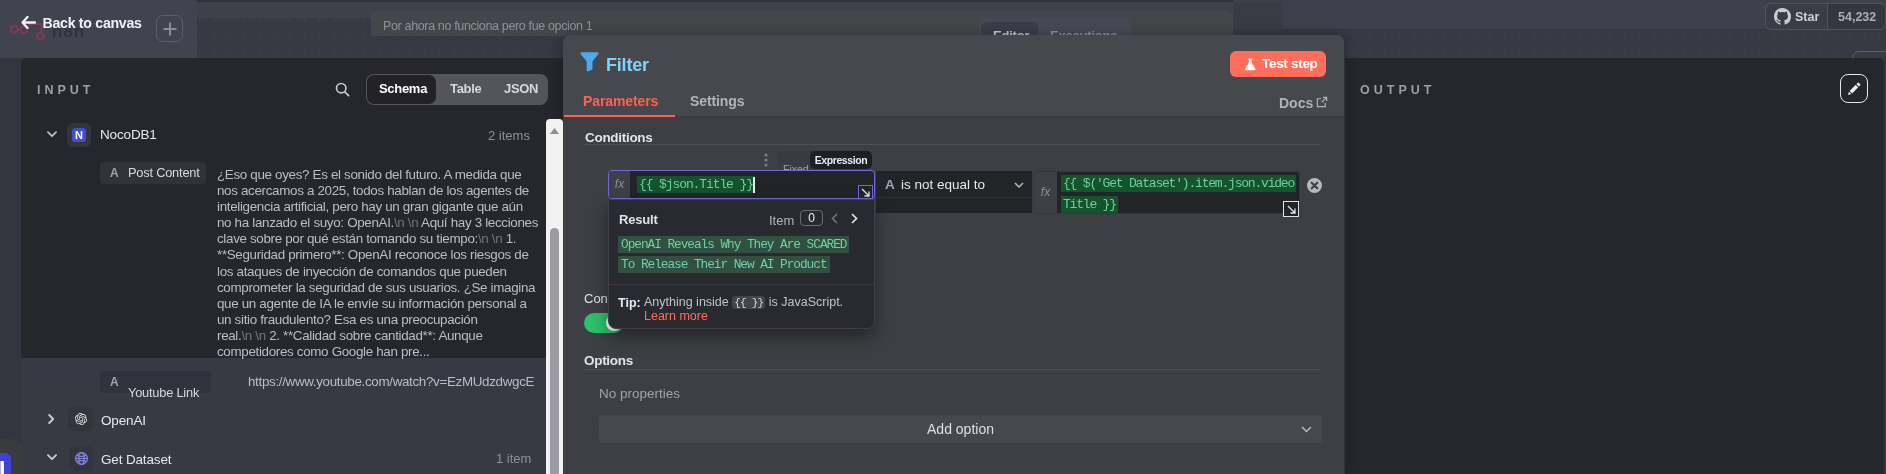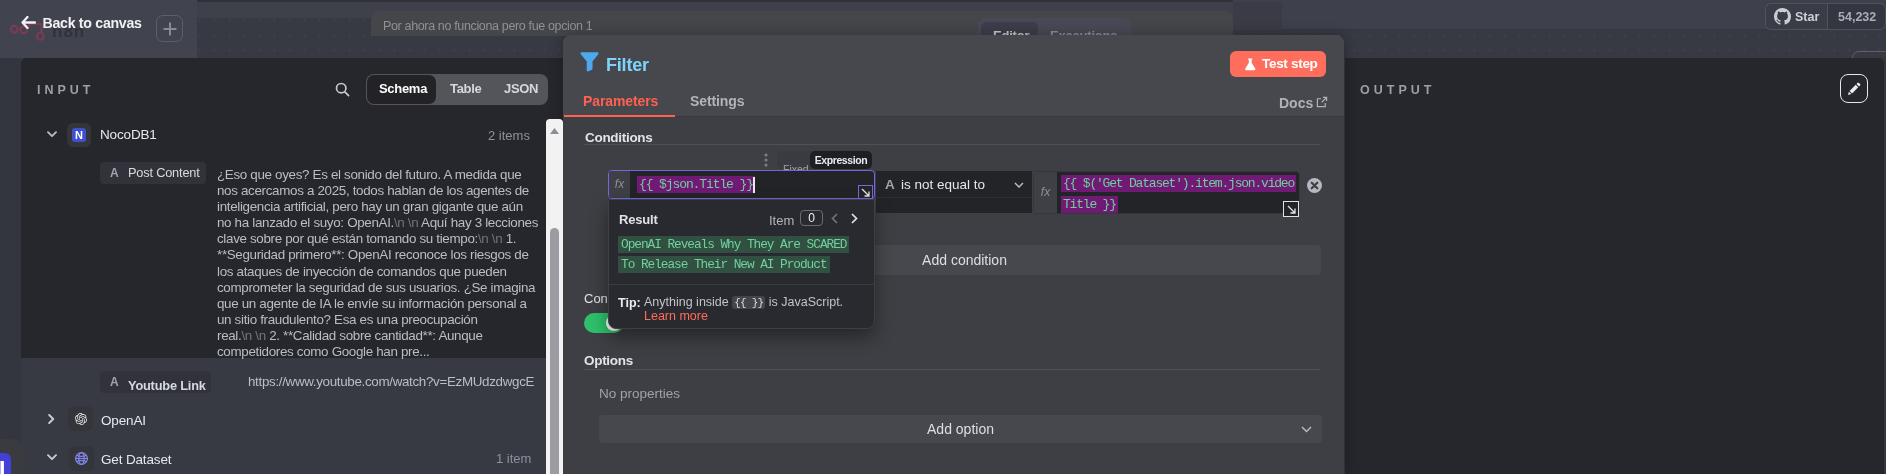--- a/index.html
+++ b/index.html
@@ -59,21 +59,21 @@
 .sectline { height:1px; background:#505157; }
 
 #fx-toggle { left:214px; top:116px; width:95px; height:18px; background:#3a3b40; border-radius:5px; font-size:10.5px; }
 #fx-exp { position:absolute; left:33px; top:0px; width:62px; height:18px; background:#1e1f23; border-radius:5px; color:#e8eaee; font-weight:bold; text-align:center; line-height:18px; font-size:10.5px; letter-spacing:-0.4px; }
 
 #cond-left { left:45px; top:135px; width:267px; height:29px; border:1px solid #7367e0; border-radius:4px; background:#232428; }
 #cond-op { left:313px; top:136px; width:156px; height:42px; background:#232428; }
 #cond-right { left:470px; top:136px; width:267px; height:43px; background:#232428; border:1px solid #36373c; border-radius:4px; }
 .mono { font-family:"Liberation Mono", monospace; white-space:nowrap; }
 .green { color:#6fcf9b; }
-.greenbg { background:#701a75; padding:1px 2px; }
+.greenbg { background:#14532d; padding:1px 2px; }
 
 #result { left:45px; top:164px; width:267px; height:130px; background:#292a2f; border:1px solid #3f4046; border-radius:0 0 8px 8px; box-shadow:0 8px 18px rgba(0,0,0,0.4); }
 
 .bigbtn { background:#47484d; border-radius:4px; text-align:center; font-size:14px; color:#dcdfe4; }
 </style>
 </head>
 <body>
 <div id="stage">
   <div id="hdr" class="abs"></div>
   <div id="dots" class="abs"></div>
@@ -145,21 +145,21 @@
     <div class="abs count" style="left:467px; top:70px;">2 items</div>
 
     <div class="abs keypill" style="left:79px; top:104px; width:106px;">
       <span class="abs keyA" style="left:10px; top:4px;">A</span>
       <span class="abs" style="left:28px; top:3px;">Post Content</span>
     </div>
     <div class="abs valtxt" style="left:196px; top:109px;">¿Eso que oyes? Es el sonido del futuro. A medida que<br>nos acercamos a 2025, todos hablan de los agentes de<br>inteligencia artificial, pero hay un gran gigante que aún<br>no ha lanzado el suyo: OpenAI.<span class="esc">\n \n </span>Aquí hay 3 lecciones<br>clave sobre por qué están tomando su tiempo:<span class="esc">\n \n </span>1.<br>**Seguridad primero**: OpenAI reconoce los riesgos de<br>los ataques de inyección de comandos que pueden<br>comprometer la seguridad de sus usuarios. ¿Se imagina<br>que un agente de IA le envíe su información personal a<br>un sitio fraudulento? Esa es una preocupación<br>real.<span class="esc">\n \n </span>2. **Calidad sobre cantidad**: Aunque<br>competidores como Google han pre...</div>
 
     <div class="abs keypill" style="left:79px; top:313px; width:111px;">
       <span class="abs keyA" style="left:10px; top:4px;">A</span>
-      <span class="abs" style="left:28px; top:7px;font-weight:bold;">Youtube Link</span>
+      <span class="abs" style="left:28px; top:14px;">Youtube Link</span>
     </div>
     <div class="abs valtxt" style="left:196px; top:316px;padding-left:31px;">https://www.youtube.com/watch?v=EzMUdzdwgcE</div>
 
     <svg class="abs" style="left:27px; top:356px;" width="7" height="10" viewBox="0 0 7 10">
         <path d="M1.2 1 L5.2 5 L1.2 9" fill="none" stroke="#c8ccd2" stroke-width="1.9" stroke-linecap="round" stroke-linejoin="round"></path>
       </svg>
     <div class="abs iconbox" style="left:47px; top:348px; width:25px; height:25px;"></div>
     <svg class="abs" style="left:53.5px; top:355px;" width="12" height="12" viewBox="0 0 24 24">
         <path fill="#ececf1" d="M22.28 9.82a5.99 5.99 0 0 0-.52-4.91 6.05 6.05 0 0 0-6.51-2.9A6.07 6.07 0 0 0 4.98 4.18a5.99 5.99 0 0 0-4 2.9 6.05 6.05 0 0 0 .74 7.1 5.99 5.99 0 0 0 .51 4.91 6.05 6.05 0 0 0 6.51 2.9A5.98 5.98 0 0 0 13.26 24a6.06 6.06 0 0 0 5.77-4.21 5.99 5.99 0 0 0 4-2.9 6.06 6.06 0 0 0-.75-7.07zm-9.02 12.61a4.48 4.48 0 0 1-2.88-1.04l.14-.08 4.78-2.76a.79.79 0 0 0 .39-.68v-6.74l2.02 1.17a.07.07 0 0 1 .04.05v5.58a4.5 4.5 0 0 1-4.49 4.5zm-9.66-4.13a4.47 4.47 0 0 1-.54-3.01l.14.09 4.78 2.76a.77.77 0 0 0 .78 0l5.84-3.37v2.33a.08.08 0 0 1-.03.06L9.74 19.95a4.5 4.5 0 0 1-6.14-1.65zM2.34 7.9a4.49 4.49 0 0 1 2.37-1.97V11.6a.77.77 0 0 0 .39.68l5.81 3.35-2.02 1.17a.08.08 0 0 1-.07 0l-4.83-2.79a4.5 4.5 0 0 1-1.65-6.14zm16.6 3.86-5.83-3.39L15.12 7.2a.08.08 0 0 1 .07 0l4.83 2.79a4.49 4.49 0 0 1-.68 8.1v-5.68a.79.79 0 0 0-.4-.66zm2.01-3.02-.14-.09-4.77-2.78a.78.78 0 0 0-.79 0L9.41 9.23V6.9a.07.07 0 0 1 .03-.06l4.83-2.78a4.5 4.5 0 0 1 6.68 4.66zm-12.64 4.14-2.02-1.16a.08.08 0 0 1-.04-.06V6.07a4.5 4.5 0 0 1 7.38-3.45l-.14.08-4.78 2.76a.79.79 0 0 0-.39.68zm1.1-2.37 2.6-1.5 2.6 1.5v3l-2.6 1.5-2.6-1.5z"></path>
       </svg>
@@ -260,21 +260,20 @@
       <svg class="abs" style="left:252.5px; top:32.5px;" width="9" height="9" viewBox="0 0 9 9">
           <path fill="none" stroke="#e4e6ea" stroke-width="1.3" d="M1 1 L8 8 M8 3.5 V8 H3.5"></path>
         </svg>
     </div>
 
     <svg class="abs" style="left:744px; top:143px;" width="15" height="15" viewBox="0 0 15 15">
         <circle cx="7.5" cy="7.5" r="7.5" fill="#b4b8c0"></circle>
         <path d="M4.7 4.7 L10.3 10.3 M10.3 4.7 L4.7 10.3" stroke="#3e3f44" stroke-width="2.2" stroke-linecap="round"></path>
       </svg>
 
-    <div class="abs bigbtn" style="left:45px; top:210px; width:713px; height:30px; line-height:30px;">Add condition</div>
 
     <div class="abs" style="left:21px; top:256px; font-size:13px; color:#dfe2e6;">Convert types where required</div>
     <div class="abs" style="left:21px; top:278px; width:40px; height:20px; background:#2ec06a; border-radius:10px;"></div>
     <div class="abs" style="left:43px; top:280px; width:16px; height:16px; background:#fff; border-radius:8px;"></div>
 
     <div id="result" class="abs">
       <div class="abs" style="left:10px; top:12px; font-size:13px; font-weight:bold; color:#dfe1e6; letter-spacing:-0.2px;">Result</div>
       <div class="abs" style="left:160px; top:13px; font-size:13px; color:#b0b4bb;">Item</div>
       <div class="abs" style="left:191px; top:10px; width:23px; height:16px; border:1px solid #6a6c72; border-radius:4px; color:#eceef1; font-size:12px; text-align:center; line-height:15px;">0</div>
       <svg class="abs" style="left:222px; top:13px;" width="7" height="11" viewBox="0 0 7 11">

